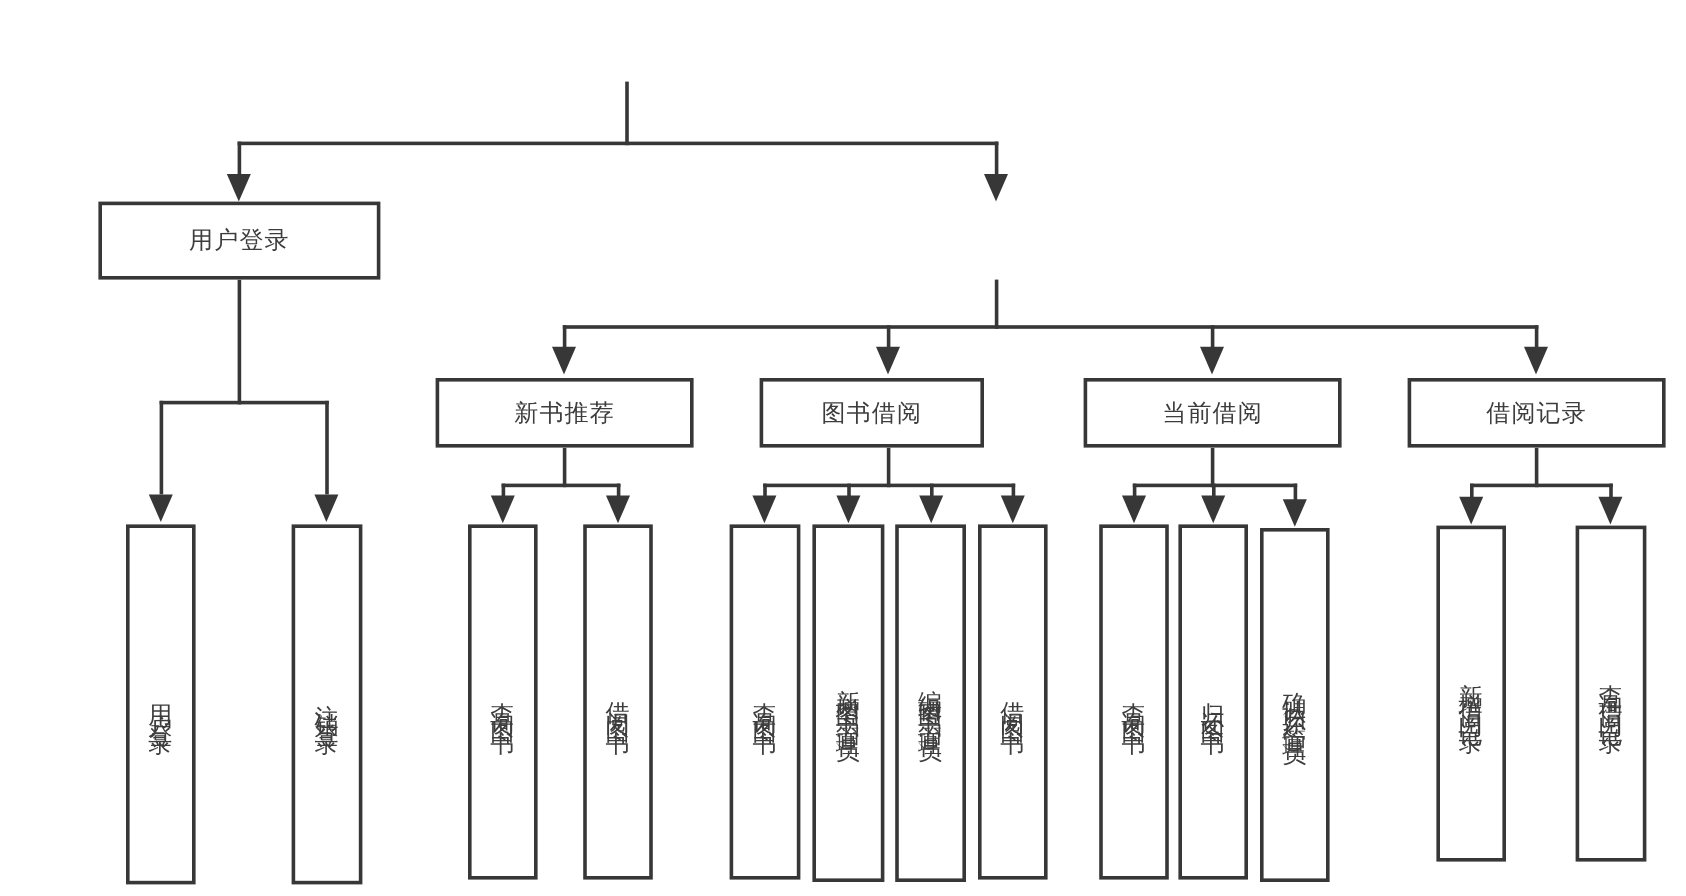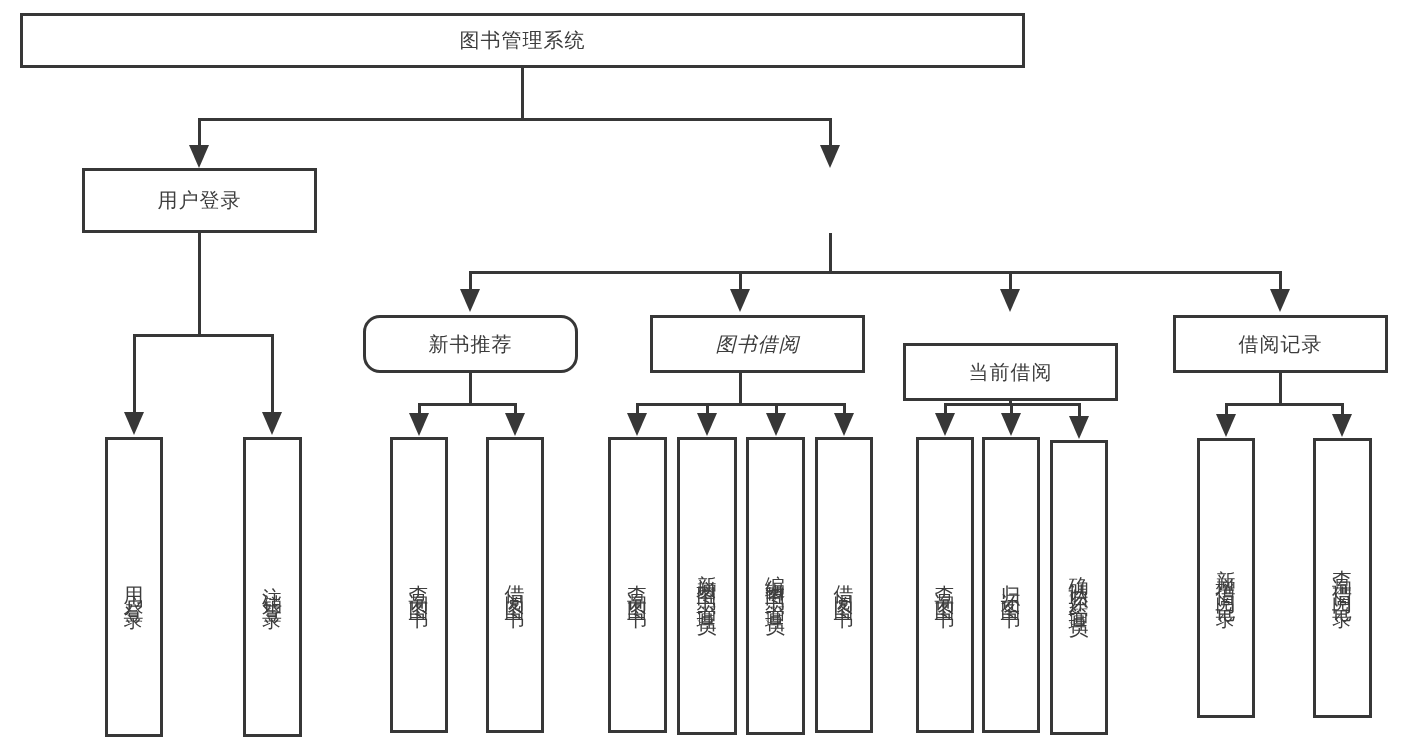--- a/index.html
+++ b/index.html
@@ -53,21 +53,20 @@
     letter-spacing:0.5px;
     white-space:nowrap;
     z-index:5;
   }
 </style>
 </head>
 <body>
 
 <div id="stage">
 
-  <div class="box" style="left:20px;top:13px;width:1005px;height:55px;">图书管理系统</div>
 
   <div class="vline" style="left:521px;top:68px;height:53px;"></div>
   <div class="hline" style="left:198px;top:118px;width:634px;"></div>
   <div class="vline" style="left:198px;top:118px;height:30px;"></div>
   <div class="tri" style="left:189px;top:145px;"></div>
   <div class="vline" style="left:829px;top:118px;height:30px;"></div>
   <div class="tri" style="left:820px;top:145px;"></div>
 
   <div class="box" style="left:82px;top:168px;width:235px;height:65px;">用户登录</div>
 
@@ -82,23 +81,23 @@
   <div class="hline" style="left:469px;top:271px;width:813px;"></div>
   <div class="vline" style="left:469px;top:271px;height:20px;"></div>
   <div class="tri" style="left:460px;top:289px;"></div>
   <div class="vline" style="left:739px;top:271px;height:20px;"></div>
   <div class="tri" style="left:730px;top:289px;"></div>
   <div class="vline" style="left:1009px;top:271px;height:20px;"></div>
   <div class="tri" style="left:1000px;top:289px;"></div>
   <div class="vline" style="left:1279px;top:271px;height:20px;"></div>
   <div class="tri" style="left:1270px;top:289px;"></div>
 
-  <div class="box" style="left:363px;top:315px;width:215px;height:58px;border-radius:17px;">新书推荐</div>
-  <div class="box" style="left:650px;top:315px;width:215px;height:58px;font-style:italic;">图书借阅</div>
-  <div class="box" style="left:903px;top:315px;width:215px;height:58px;margin-top:28px;">当前借阅</div>
+  <div class="box" style="left:363px;top:315px;width:215px;height:58px;">新书推荐</div>
+  <div class="box" style="left:633px;top:315px;width:187px;height:58px;">图书借阅</div>
+  <div class="box" style="left:903px;top:315px;width:215px;height:58px;">当前借阅</div>
   <div class="box" style="left:1173px;top:315px;width:215px;height:58px;">借阅记录</div>
 
   <div class="vline" style="left:469px;top:373px;height:33px;"></div>
   <div class="hline" style="left:418px;top:403px;width:99px;"></div>
   <div class="vline" style="left:418px;top:403px;height:12px;"></div>
   <div class="tri" style="left:409px;top:413px;"></div>
   <div class="vline" style="left:514px;top:403px;height:12px;"></div>
   <div class="tri" style="left:505px;top:413px;"></div>
 
   <div class="vline" style="left:739px;top:373px;height:33px;"></div>

